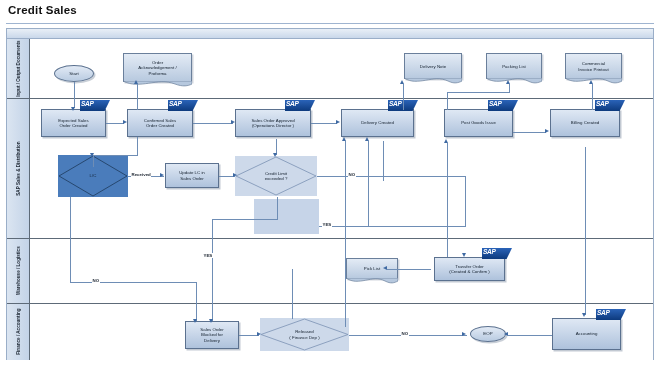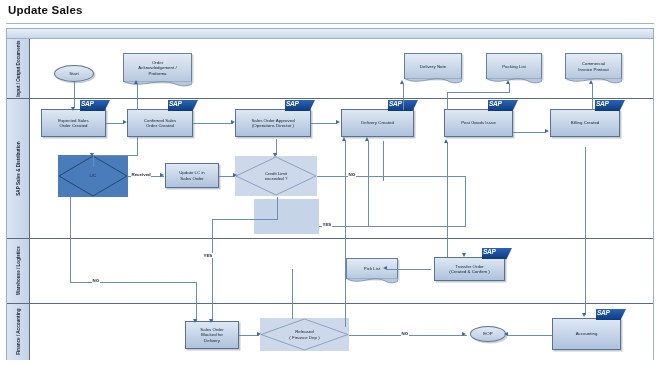--- a/index.html
+++ b/index.html
@@ -70,21 +70,21 @@
   .arw.l{border-top:2.6px solid transparent;border-bottom:2.6px solid transparent;border-right:4px solid #3f6aa3;}
   .arw.d{border-left:2.6px solid transparent;border-right:2.6px solid transparent;border-top:4px solid #3f6aa3;}
   .arw.u{border-left:2.6px solid transparent;border-right:2.6px solid transparent;border-bottom:4px solid #3f6aa3;}
   .elbl{position:absolute;font-size:4.4px;font-weight:bold;color:#1b2430;background:#fff;padding:0 .5px;}
 </style>
 </head>
 <body>
 
 <div id="root">
 
-  <div class="title">Update Sales</div>
+  <div class="title">Credit Sales</div>
   <div class="title-rule"></div>
 
   <div class="frame">
     <div class="frame-head"></div>
 
     <div class="lane" style="top:10px;height:60px;width:100%;">
       <div class="lane-hdr">
         <span>Input / Output Documents</span>
       </div>
       <div class="lane-body">

